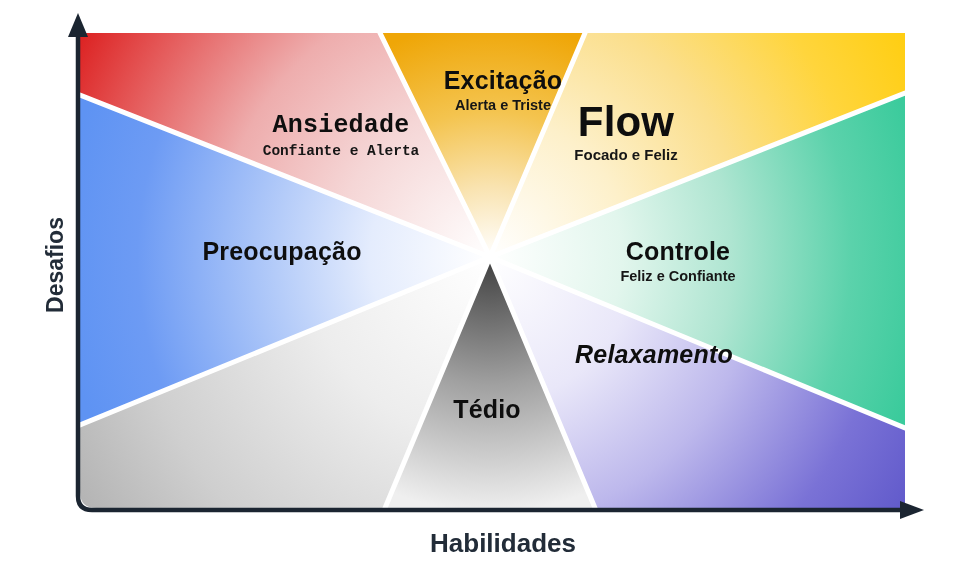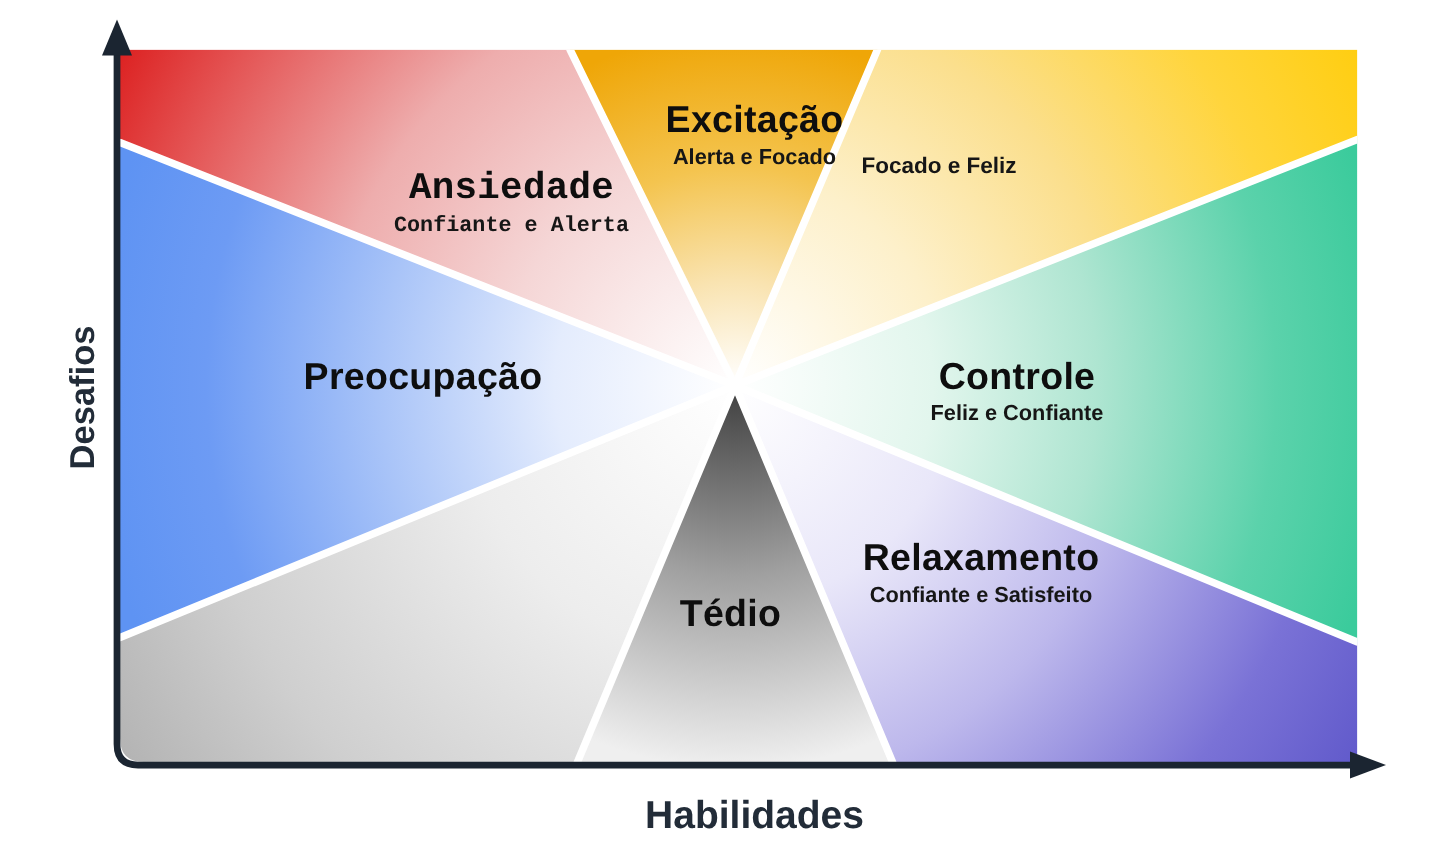--- a/index.html
+++ b/index.html
@@ -36,21 +36,21 @@
   }
   .rl.flow .t{font-size:42px;font-weight:800;line-height:44px;}
   .rl.flow .s{font-size:15px;font-weight:700;margin-top:2px;text-align:right;}
   .rl.tedio .s{white-space:normal;max-width:100px;margin-left:auto;margin-right:auto;}
 
   .rl.ansiedade{left:341px;top:112px;font-family:Liberation Mono, monospace;}
   .rl.excitacao{left:486px;top:66px;margin-left:17px;}
   .rl.flow{left:626px;top:100px;}
   .rl.controle{left:678px;top:237px;}
   .rl.preocupacao{left:282px;top:237px;text-align:center;}
-  .rl.relaxamento{left:654px;top:358px;}
+  .rl.relaxamento{left:654px;top:340px;font-style:italic;}
   .rl.apatia{left:343px;top:358px;}
   .rl.tedio{left:487px;top:395px;}
 
   
   .x-axis-label{
     position:absolute;left:503px;top:528px;
     transform:translateX(-50%);
     font-size:26px;font-weight:700;color:#222c38;
     z-index:5;white-space:nowrap;
   }
@@ -152,35 +152,35 @@
     <polygon points="924,510 900,501 900,519" fill="#1b2531"></polygon>
   </svg>
 
   <div class="rl ansiedade">
     <div class="t">Ansiedade</div>
     <div class="s">Confiante e Alerta</div>
   </div>
 
   <div class="rl excitacao">
     <div class="t">Excitação</div>
-    <div class="s">Alerta e Focado</div>
+    <div class="s">Alerta e Triste</div>
   </div>
 
   <div class="rl flow">
+    <div class="t">Flow</div>
     <div class="s">Focado e Feliz</div>
   </div>
 
   <div class="rl controle">
     <div class="t">Controle</div>
     <div class="s">Feliz e Confiante</div>
   </div>
 
   <div class="rl relaxamento">
     <div class="t">Relaxamento</div>
-    <div class="s">Confiante e Satisfeito</div>
   </div>
 
   <div class="rl tedio">
     <div class="t">Tédio</div>
   </div>
 
 
   <div class="rl preocupacao">
     <div class="t">Preocupação</div>
   </div>

